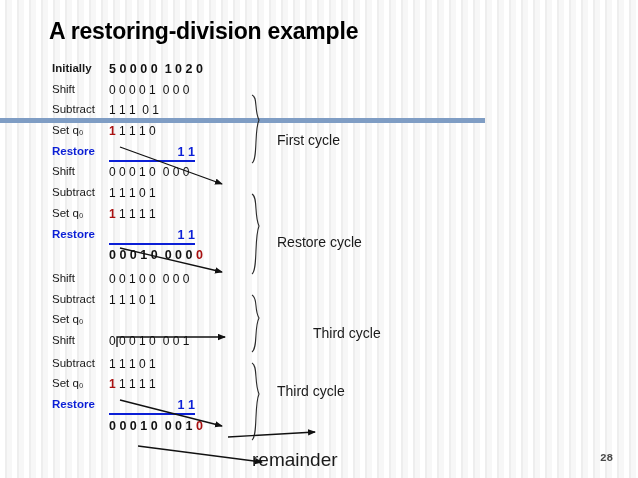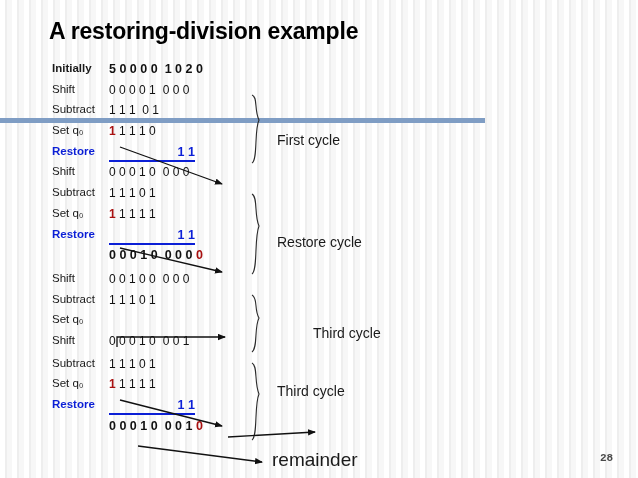--- a/index.html
+++ b/index.html
@@ -52,21 +52,21 @@
     font-size:12.5px;font-weight:bold;color:#0b1fd6;white-space:pre;
     border-bottom:2px solid #0b1fd6;
     padding-bottom:1px;width:86px;text-align:right;
   }
   
   .cycle{
     position:absolute;
     font-size:14px;color:#1a1a1a;white-space:nowrap;
   }
   #quotient{position:absolute;left:321px;top:423px;font-size:19px;color:#1a1a1a;}
-  #remainder{position:absolute;left:272px;top:449px;font-size:19px;color:#1a1a1a;}
+  #remainder{position:absolute;left:252px;top:449px;font-size:19px;color:#1a1a1a;}
   #pageno{
     position:absolute;left:600px;top:452px;
     font-size:11px;color:#4a4a4a;font-weight:bold;font-family:Liberation Mono, monospace;
   }
   svg#overlay{position:absolute;left:0;top:0;width:638px;height:478px;pointer-events:none;}
 </style>
 </head>
 <body>
 
 <div id="slide">

